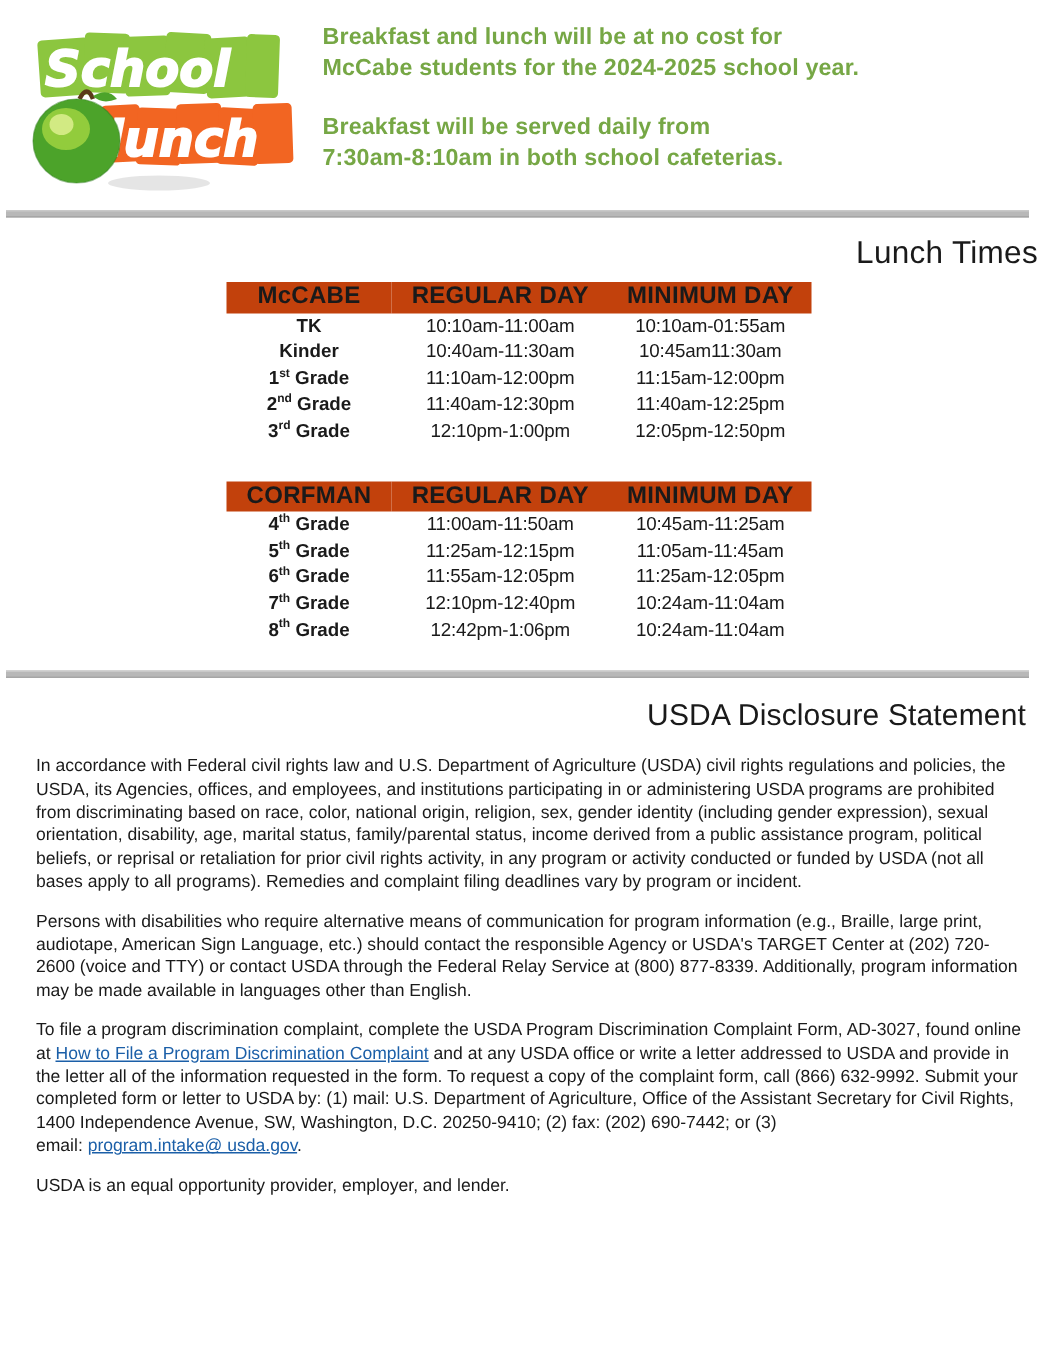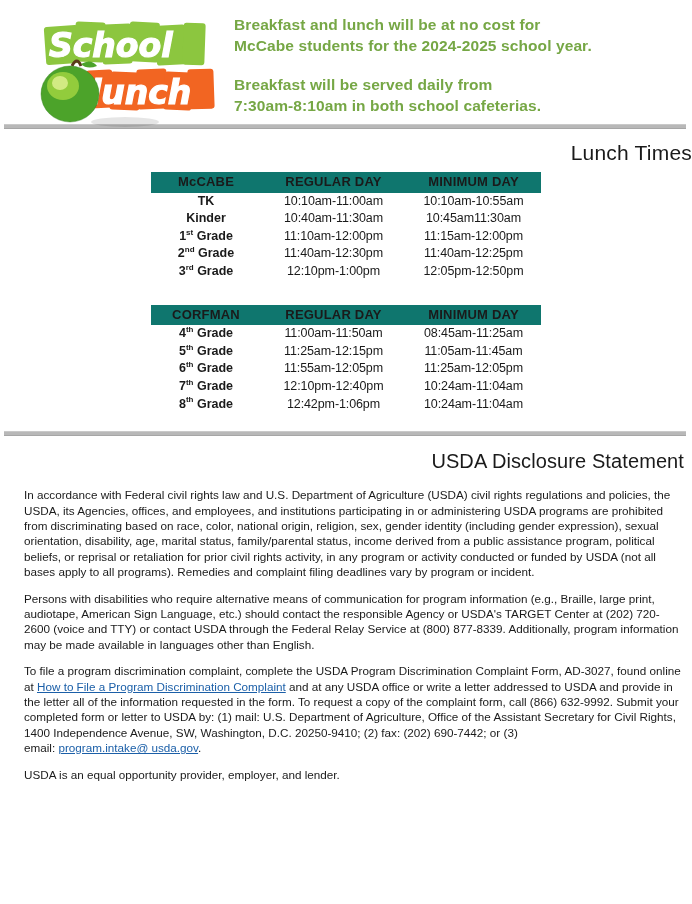--- a/index.html
+++ b/index.html
@@ -15,23 +15,22 @@
     overflow: hidden;
     position: relative;
   }
 
   
   .header {
     display: flex;
     flex-direction: row;
     align-items: flex-start;
     padding: 6px 0 0 0;
-    height: 124px;
+    height: 140px;
     box-sizing: border-box;
-    margin-left: 19px;
   }
   .logo-wrap {
     width: 215px;
     flex: 0 0 215px;
     position: relative;
     height: 130px;
   }
   .logo-svg {
     position: absolute;
     left: 8px;
@@ -84,22 +83,22 @@
   table.times th,
   table.times td {
     padding: 0;
     font-size: 12.5px;
     line-height: 17.6px;
     text-align: center;
     font-weight: bold;
     white-space: nowrap;
   }
   table.times thead th {
-    background: #0f766e;
-    font-size: 13px;
+    background: #c2410c;
+    font-size: 16px;
     letter-spacing: 0.2px;
     padding: 1px 0 2px 0;
   }
   table.times col.c1 { width: 110px; }
   table.times col.c2 { width: 145px; }
   table.times col.c3 { width: 135px; }
   table.times td.time {
     font-weight: normal;
     letter-spacing: -0.1px;
   }
@@ -199,21 +198,21 @@
       <tr>
         <th>McCABE</th>
         <th>REGULAR DAY</th>
         <th>MINIMUM DAY</th>
       </tr>
     </thead>
     <tbody>
       <tr>
         <td class="label"><span>TK</span></td>
         <td class="time">10:10am-11:00am</td>
-        <td class="time">10:10am-10:55am</td>
+        <td class="time">10:10am-01:55am</td>
       </tr>
       <tr>
         <td class="label"><span>Kinder</span></td>
         <td class="time">10:40am-11:30am</td>
         <td class="time">10:45am11:30am</td>
       </tr>
       <tr>
         <td class="label"><span>1</span><sup>st</sup><span> Grade</span></td>
         <td class="time">11:10am-12:00pm</td>
         <td class="time">11:15am-12:00pm</td>
@@ -243,21 +242,21 @@
       <tr>
         <th>CORFMAN</th>
         <th>REGULAR DAY</th>
         <th>MINIMUM DAY</th>
       </tr>
     </thead>
     <tbody>
       <tr>
         <td class="label"><span>4</span><sup>th</sup><span> Grade</span></td>
         <td class="time">11:00am-11:50am</td>
-        <td class="time">08:45am-11:25am</td>
+        <td class="time">10:45am-11:25am</td>
       </tr>
       <tr>
         <td class="label"><span>5</span><sup>th</sup><span> Grade</span></td>
         <td class="time">11:25am-12:15pm</td>
         <td class="time">11:05am-11:45am</td>
       </tr>
       <tr>
         <td class="label"><span>6</span><sup>th</sup><span> Grade</span></td>
         <td class="time">11:55am-12:05pm</td>
         <td class="time">11:25am-12:05pm</td>

